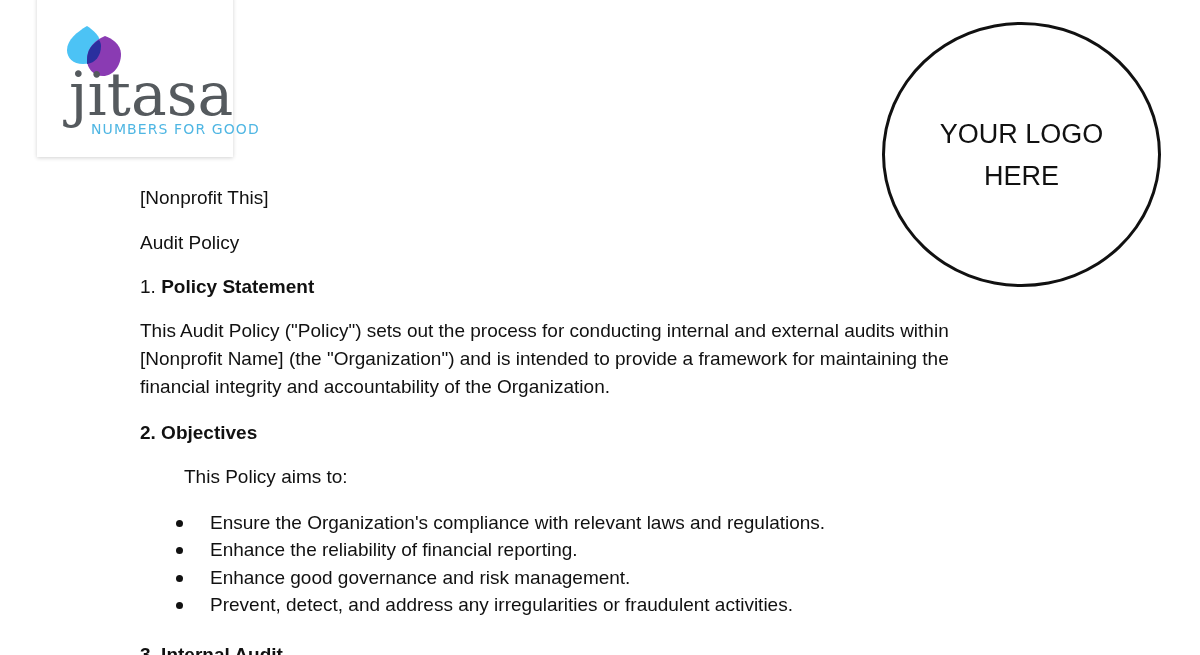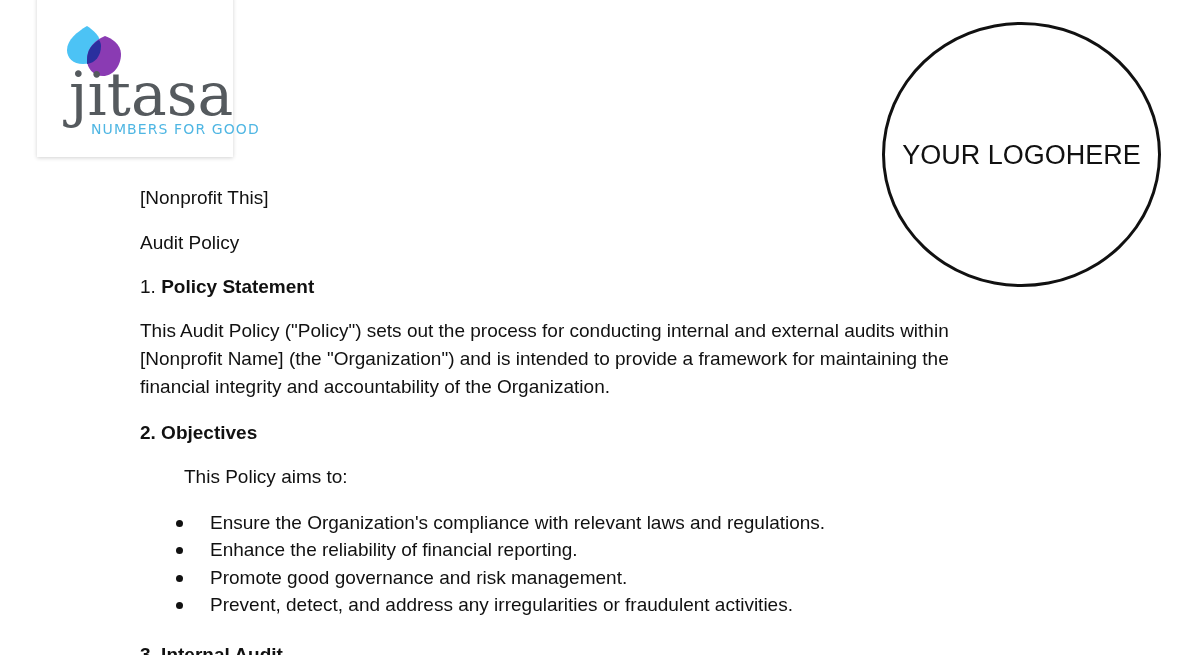--- a/index.html
+++ b/index.html
@@ -55,21 +55,21 @@
     
     .logo-placeholder {
       position: absolute;
       left: 882px;
       top: 22px;
       width: 273px;
       height: 259px;
       border: 3px solid #111111;
       border-radius: 50%;
       display: flex;
-      flex-direction: row;
+      flex-direction: column;
       align-items: center;
       justify-content: center;
       box-sizing: content-box;
     }
     .logo-placeholder span {
       display: block;
       font-size: 27px;
       line-height: 42px;
       color: #111111;
       text-align: center;
@@ -156,21 +156,21 @@
   <div class="bullet-row" style="top:512px;">
     <span class="bullet-dot"></span>
     <span class="bullet-text">Ensure the Organization's compliance with relevant laws and regulations.</span>
   </div>
   <div class="bullet-row" style="top:539px;">
     <span class="bullet-dot"></span>
     <span class="bullet-text">Enhance the reliability of financial reporting.</span>
   </div>
   <div class="bullet-row" style="top:567px;">
     <span class="bullet-dot"></span>
-    <span class="bullet-text">Promote good governance and risk management.</span>
+    <span class="bullet-text">Enhance good governance and risk management.</span>
   </div>
   <div class="bullet-row" style="top:594px;">
     <span class="bullet-dot"></span>
     <span class="bullet-text">Prevent, detect, and address any irregularities or fraudulent activities.</span>
   </div>
 
   <div class="cutoff">3. Internal Audit</div>
 </div>
 
 </body></html>

